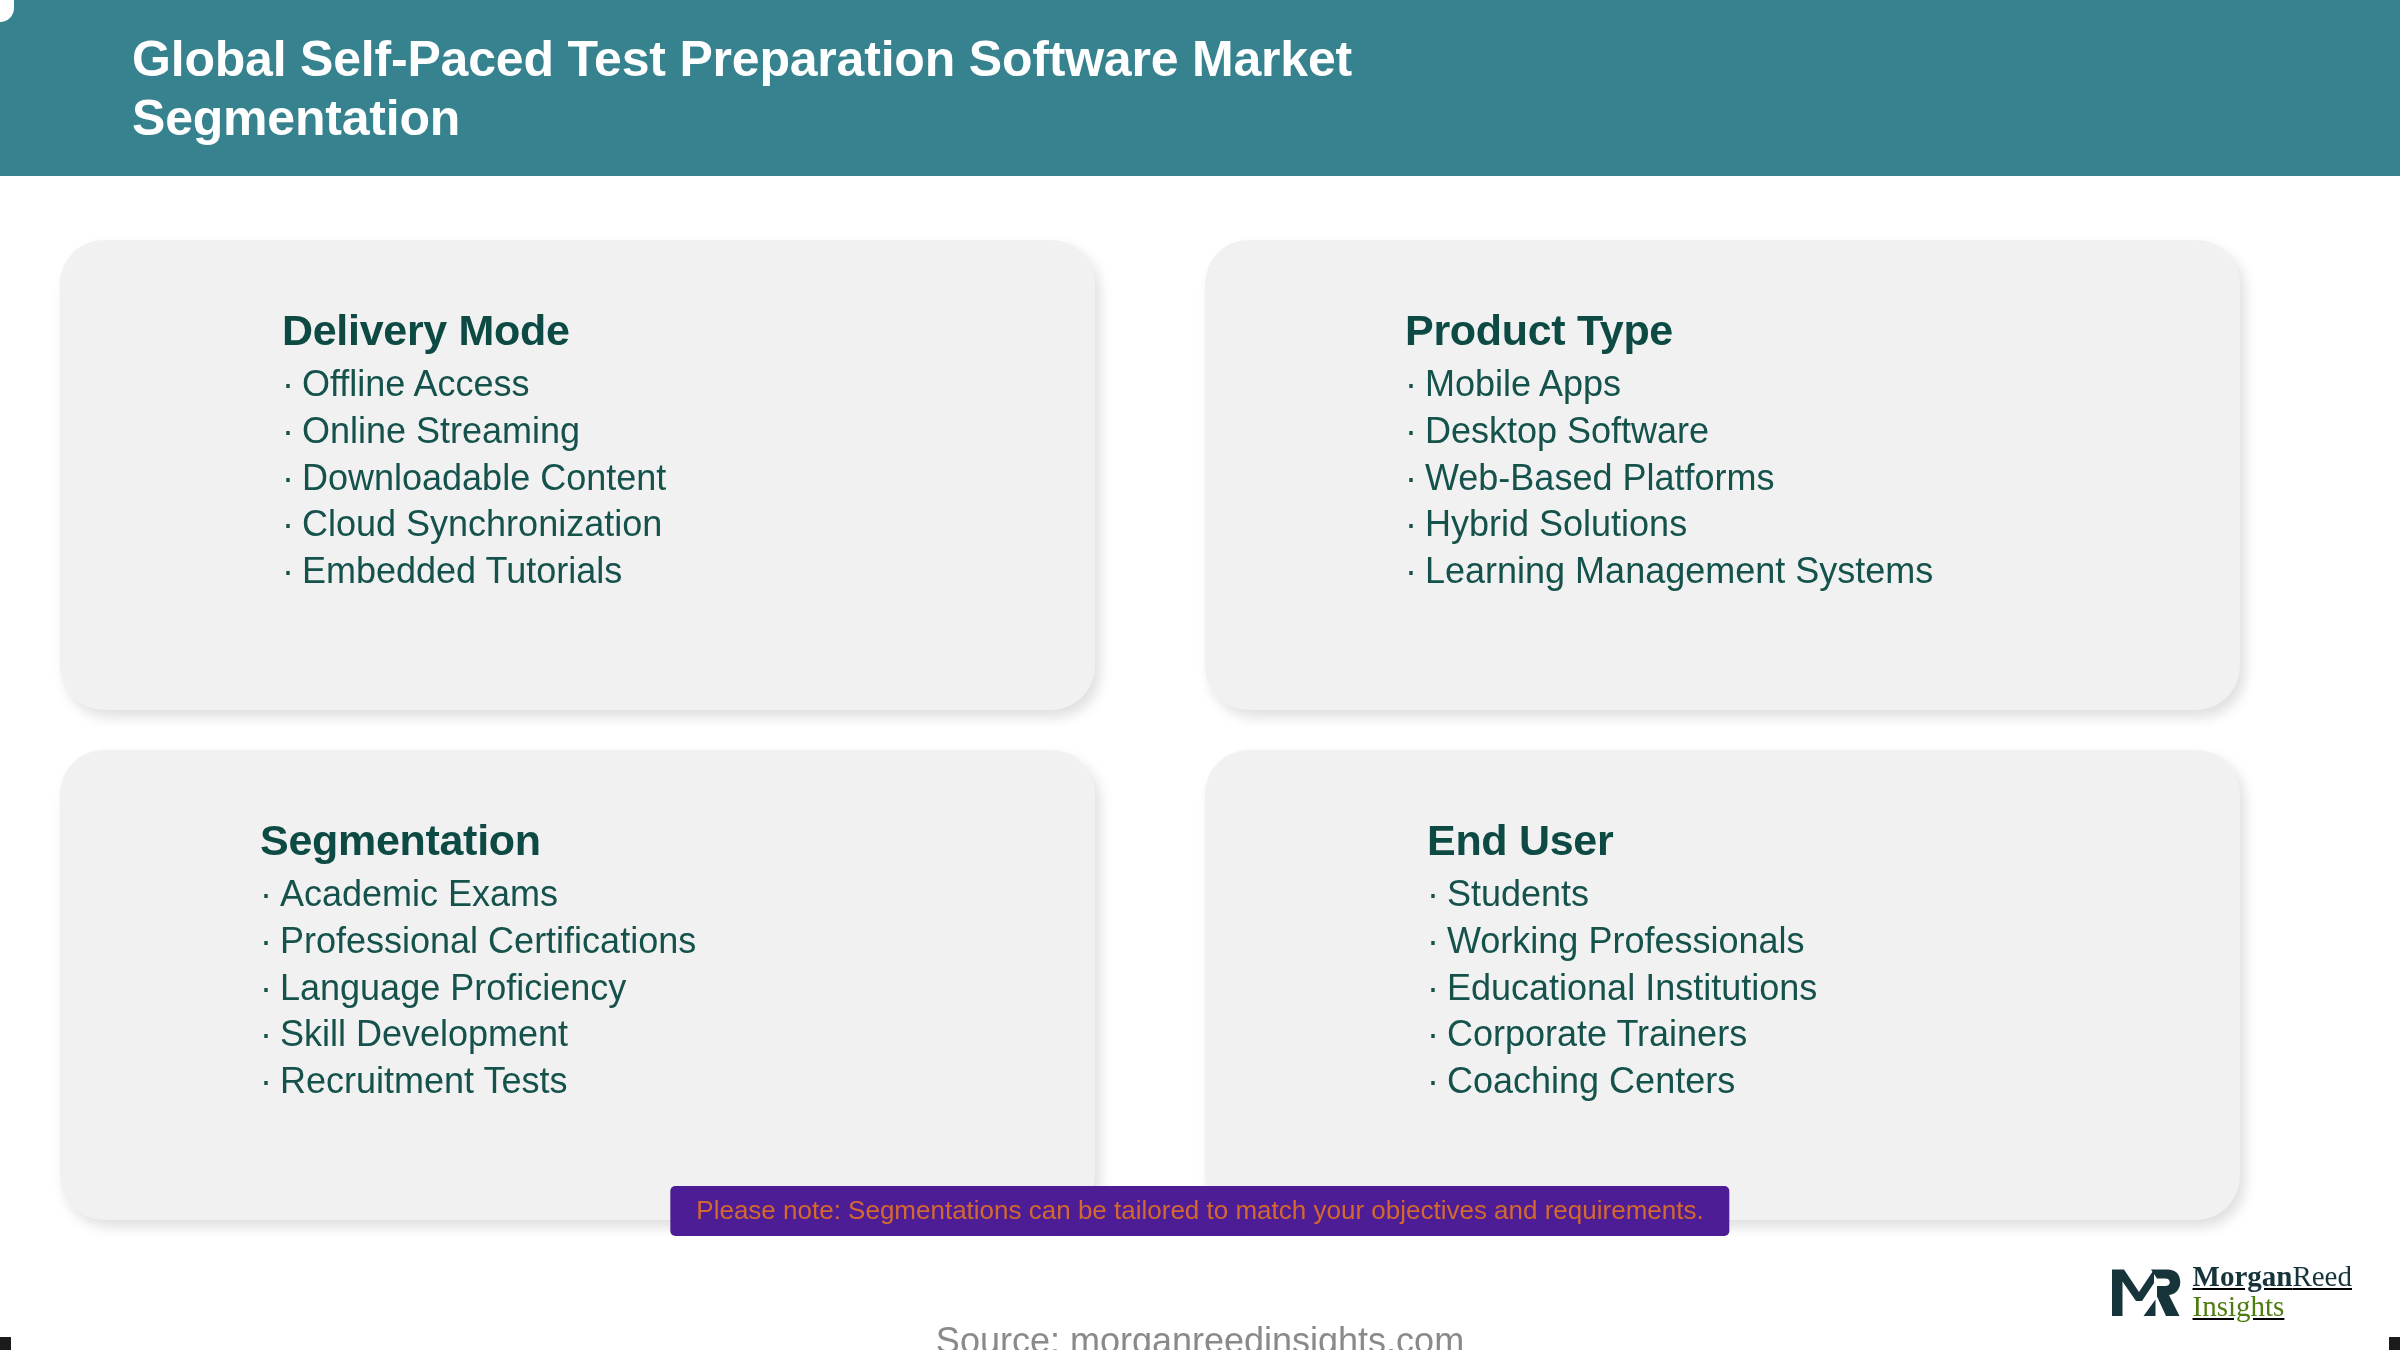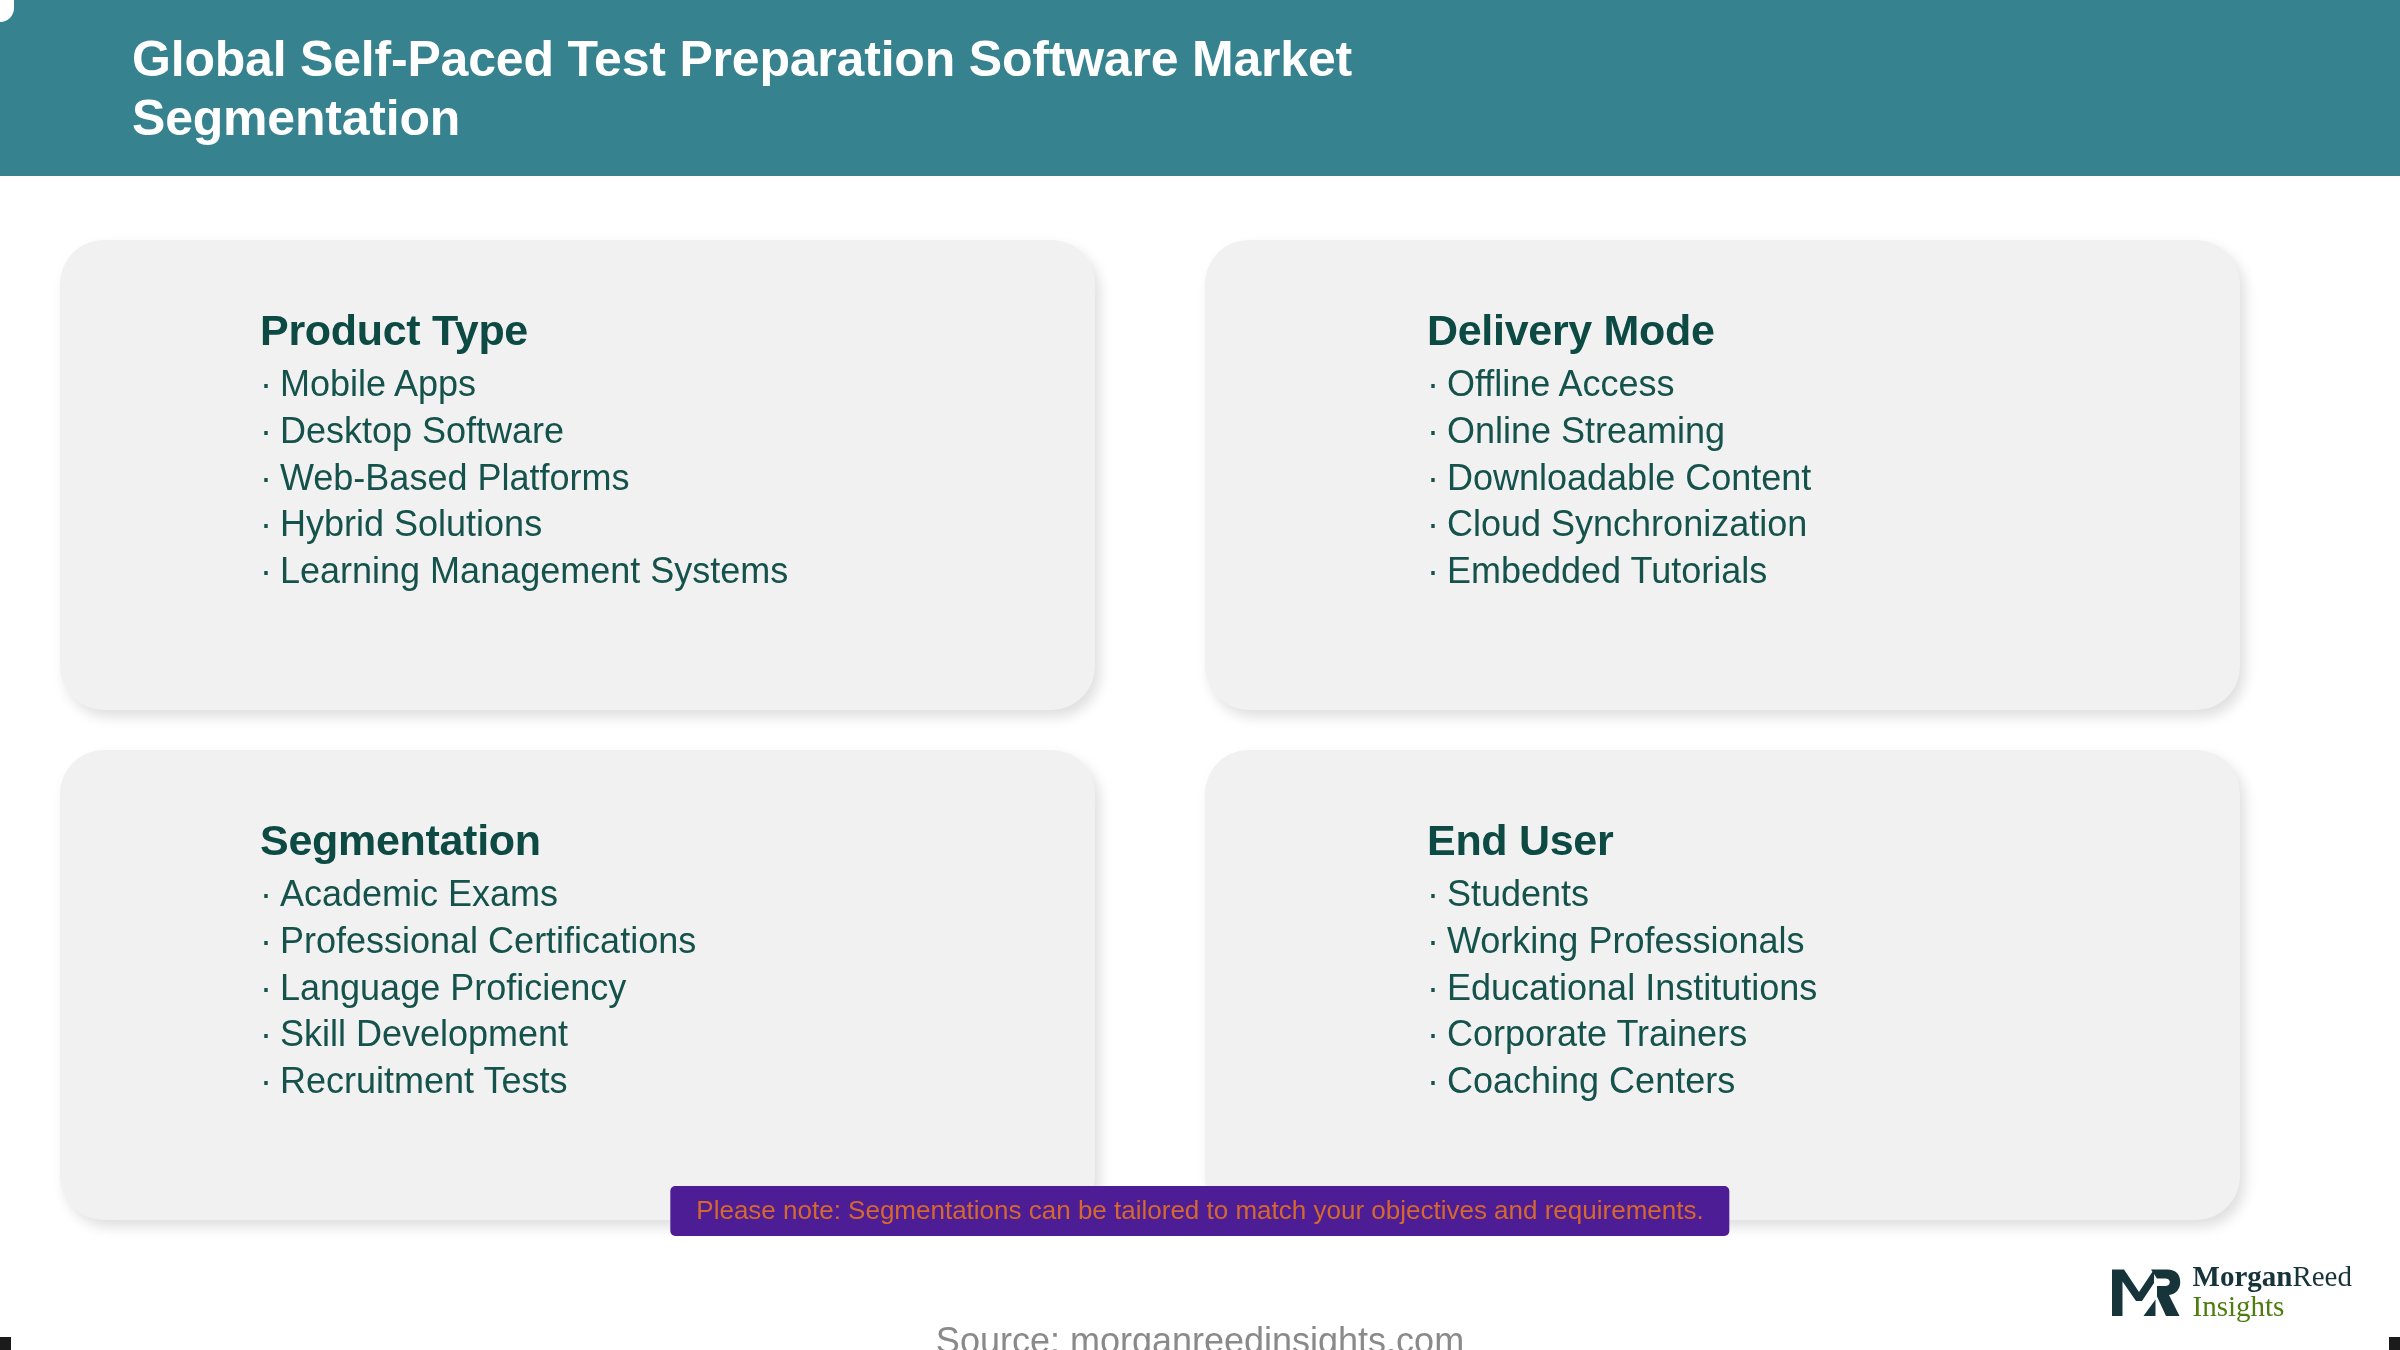--- a/index.html
+++ b/index.html
@@ -130,20 +130,21 @@
   .logo-mark {
     width: 72px;
     height: 52px;
     flex: none;
   }
   .logo-words {
     display: flex;
     flex-direction: column;
     line-height: 1.03;
     font-family: "Liberation Serif", serif;
+    text-decoration: underline;
   }
   .logo-line1 {
     font-size: 29px;
     color: #16343a;
     white-space: nowrap;
   }
   .logo-line1 b { font-weight: bold; }
   .logo-line1 span.reed { font-weight: normal; }
   .logo-line2 {
     font-size: 29px;
@@ -165,39 +166,39 @@
 </head>
 <body>
 
 <div class="header">
   <div class="header-corner-left"></div>
   <h1 class="header-title">Global Self-Paced Test Preparation Software Market Segmentation</h1>
 </div>
 
 <div class="cards">
 
+  <div class="card right">
+    <h2 class="card-title">Delivery Mode</h2>
+    <ul class="card-list">
+      <li><span class="bullet">·</span><span>Offline Access</span></li>
+      <li><span class="bullet">·</span><span>Online Streaming</span></li>
+      <li><span class="bullet">·</span><span>Downloadable Content</span></li>
+      <li><span class="bullet">·</span><span>Cloud Synchronization</span></li>
+      <li><span class="bullet">·</span><span>Embedded Tutorials</span></li>
+    </ul>
+  </div>
+
   <div class="card">
     <h2 class="card-title">Product Type</h2>
     <ul class="card-list">
       <li><span class="bullet">·</span><span>Mobile Apps</span></li>
       <li><span class="bullet">·</span><span>Desktop Software</span></li>
       <li><span class="bullet">·</span><span>Web-Based Platforms</span></li>
       <li><span class="bullet">·</span><span>Hybrid Solutions</span></li>
       <li><span class="bullet">·</span><span>Learning Management Systems</span></li>
-    </ul>
-  </div>
-
-  <div class="card right">
-    <h2 class="card-title">Delivery Mode</h2>
-    <ul class="card-list">
-      <li><span class="bullet">·</span><span>Offline Access</span></li>
-      <li><span class="bullet">·</span><span>Online Streaming</span></li>
-      <li><span class="bullet">·</span><span>Downloadable Content</span></li>
-      <li><span class="bullet">·</span><span>Cloud Synchronization</span></li>
-      <li><span class="bullet">·</span><span>Embedded Tutorials</span></li>
     </ul>
   </div>
 
   <div class="card">
     <h2 class="card-title">Segmentation</h2>
     <ul class="card-list">
       <li><span class="bullet">·</span><span>Academic Exams</span></li>
       <li><span class="bullet">·</span><span>Professional Certifications</span></li>
       <li><span class="bullet">·</span><span>Language Proficiency</span></li>
       <li><span class="bullet">·</span><span>Skill Development</span></li>

